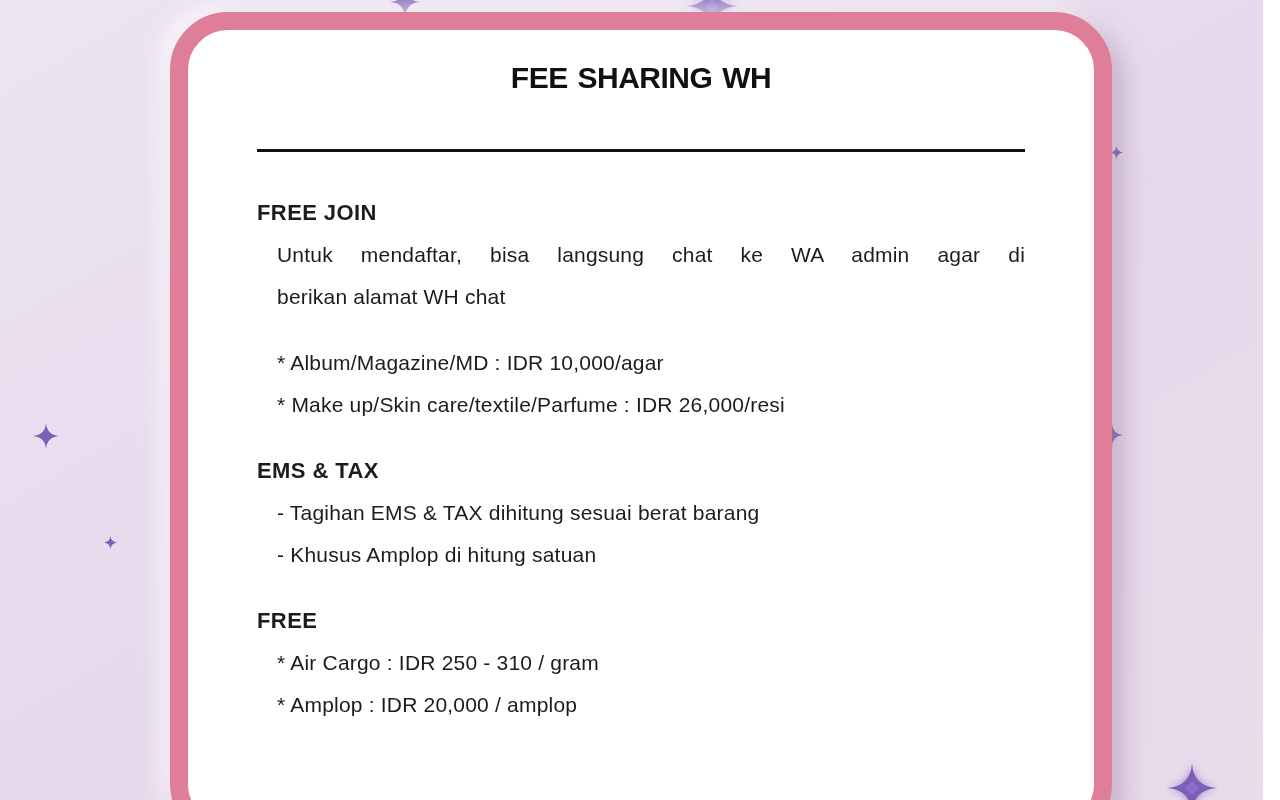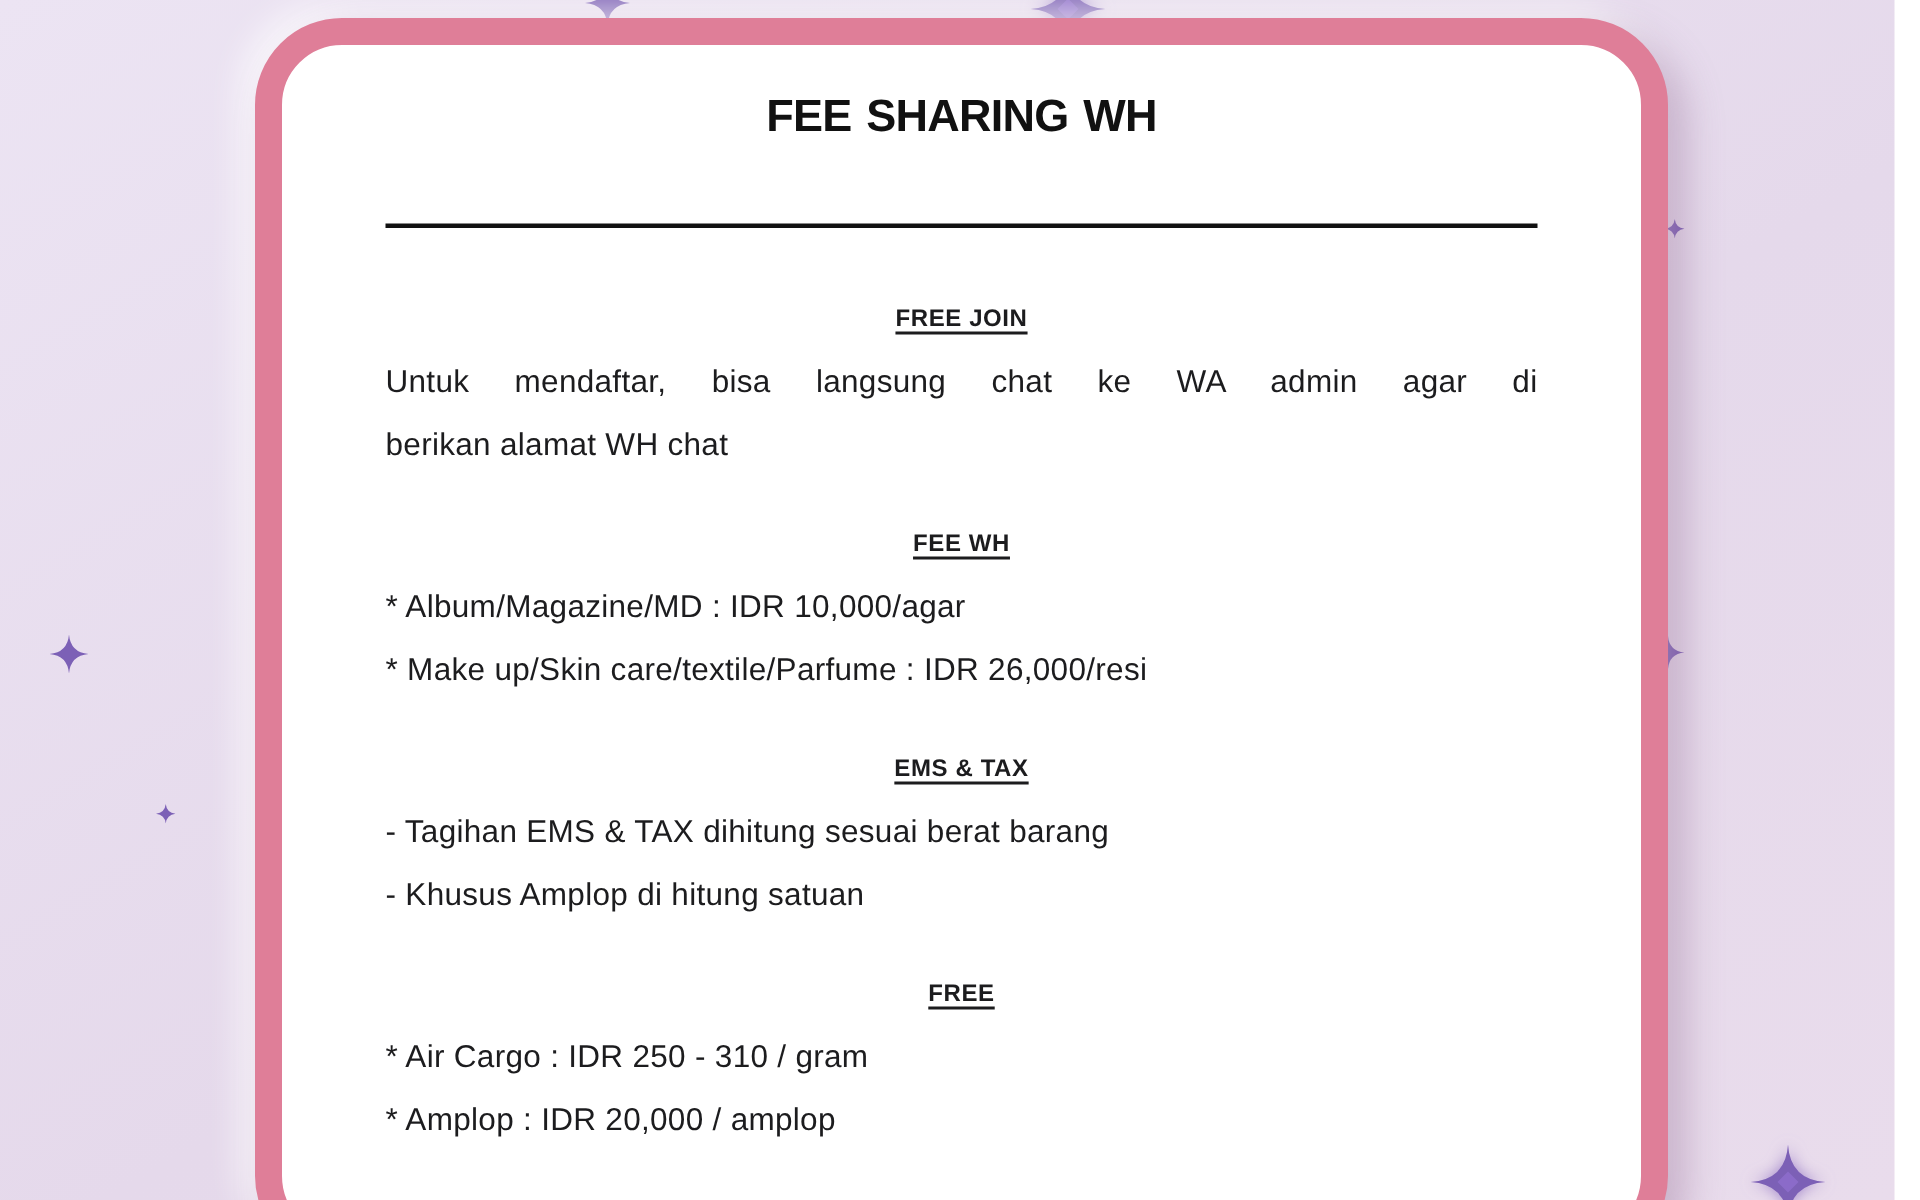--- a/index.html
+++ b/index.html
@@ -40,25 +40,25 @@
     color:var(--text);
   }
   .title{
     font-size:30px;line-height:40px;font-weight:bold;text-align:center;
     letter-spacing:-0.5px;word-spacing:2px;color:#111;
   }
   .rule{height:3px;background:var(--rule);margin-top:51px;}
   .sections{margin-top:40px;}
   section{margin-bottom:24px;}
   .sec-heading{
-    font-size:16px;line-height:42px;font-weight:bold;letter-spacing:.4px;
-    text-decoration:underline;text-decoration-thickness:2px;text-underline-offset:4px;text-align:center;
+    font-size:22px;line-height:42px;font-weight:bold;letter-spacing:.4px;
+    text-decoration-thickness:2px;text-underline-offset:4px;
   }
   .line{
-    font-size:21px;line-height:42px;letter-spacing:.2px;
+    font-size:21px;line-height:42px;letter-spacing:.2px;margin-left:20px;
   }
   .line.stretch{text-align:justify;text-align-last:justify;}
 </style>
 </head>
 <body>
 
 <div class="stage">
 
   <svg class="sp sp1" viewBox="0 0 100 100">
     <path d="M50 0Q53.5 46.5 100 50Q53.5 53.5 50 100Q46.5 53.5 0 50Q46.5 46.5 50 0Z"></path>
@@ -90,21 +90,20 @@
 
     <div class="sections">
 
       <section>
         <h2 class="sec-heading">FREE JOIN</h2>
         <div class="line stretch">Untuk mendaftar, bisa langsung chat ke WA admin agar di</div>
         <div class="line">berikan alamat WH chat</div>
       </section>
 
       <section>
-        <h2 class="sec-heading">FEE WH</h2>
         <div class="line">* Album/Magazine/MD : IDR 10,000/agar</div>
         <div class="line">* Make up/Skin care/textile/Parfume : IDR 26,000/resi</div>
       </section>
 
       <section>
         <h2 class="sec-heading">EMS &amp; TAX</h2>
         <div class="line">- Tagihan EMS &amp; TAX dihitung sesuai berat barang</div>
         <div class="line">- Khusus Amplop di hitung satuan</div>
       </section>
 

